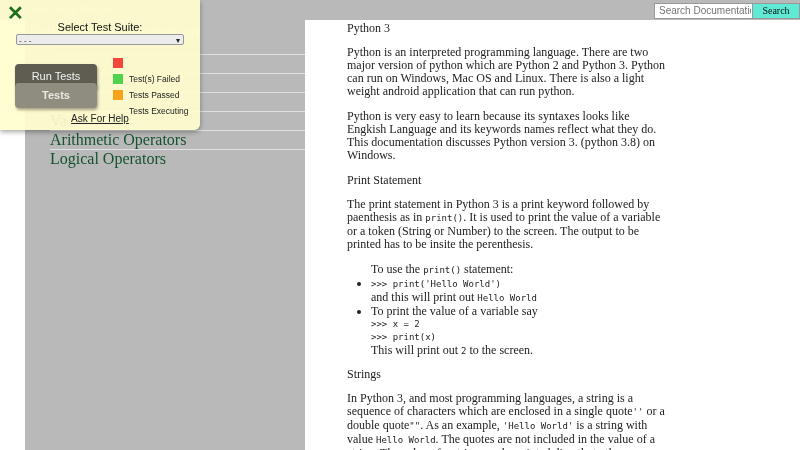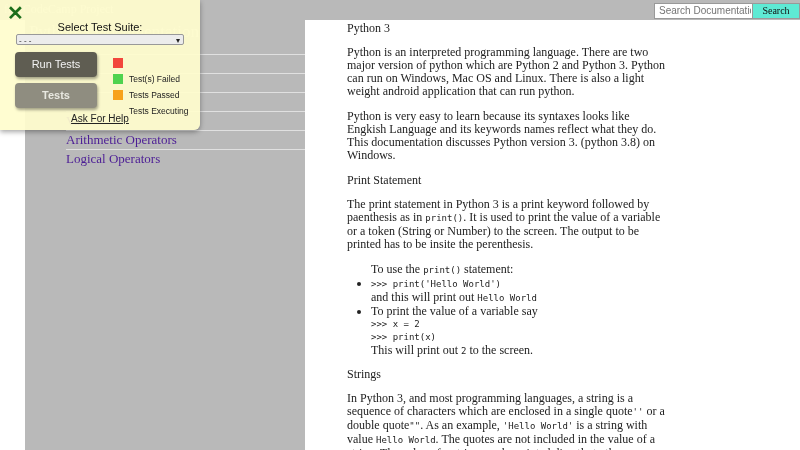--- a/index.html
+++ b/index.html
@@ -33,21 +33,21 @@
       position:absolute; left:25px; top:20px; width:280px; height:430px;
       background:#b9b9b9;
     }
     .sidebar-header {
       position:absolute; left:4px; top:2px;
       font-size:17px; color:#e4e4e4; white-space:nowrap;
     }
     .nav-list { position:absolute; left:25px; top:34px; width:255px; }
     .nav-item {
       height:18px; border-top:1px solid #e0e0e0;
-      font-size:13px; color:#4c1d95; line-height:18px; white-space:nowrap;margin-left:16px;
+      font-size:16px; color:#14532d; line-height:18px; white-space:nowrap;
     }
     .main {
       position:absolute; left:347px; top:20px; width:320px;
       font-size:12px; line-height:13px; color:#222;
     }
     .main p { margin:0 0 12px 0; }
     .main .heading { margin:2px 0 11px 0; }
     code { font-family:"DejaVu Sans Mono", monospace; font-size:9px; }
     ul { margin:0 0 10px 0; padding-left:24px; }
     ul li { margin:0; }
@@ -76,21 +76,21 @@
       border:1px solid #999; background:#ececec; border-radius:2px;
       font-size:8px; line-height:11px; padding-left:2px; box-sizing:border-box;
       color:#222;
     }
     .suite-select .chev { position:absolute; right:3px; top:0; font-size:8px; }
     .run-btn, .tests-btn {
       position:absolute; left:15px; width:82px; height:25px; border-radius:4px;
       font-size:11px; color:#f2f2f2; text-align:center; line-height:25px;
       box-shadow:1px 2px 3px rgba(0,0,0,0.35);
     }
-    .run-btn { top:52px; background:#5f5d52; }
+    .run-btn { top:64px; background:#5f5d52; }
     .tests-btn { top:83px; background:#8f8d80; color:#e8e8e0;font-weight:bold; }
     .legend { position:absolute; left:113px; top:57px; }
     .legend-row { position:relative; height:16px; }
     .swatch { position:absolute; left:0; top:1px; width:10px; height:10px; }
     .legend-label { position:absolute; left:16px; top:16px; font-size:8.5px; color:#222; white-space:nowrap; line-height:12px; }
     .help-link {
       position:absolute; left:0; top:113px; width:200px; text-align:center;
       font-size:10px; color:#222; text-decoration:underline;
     }
   </style>

